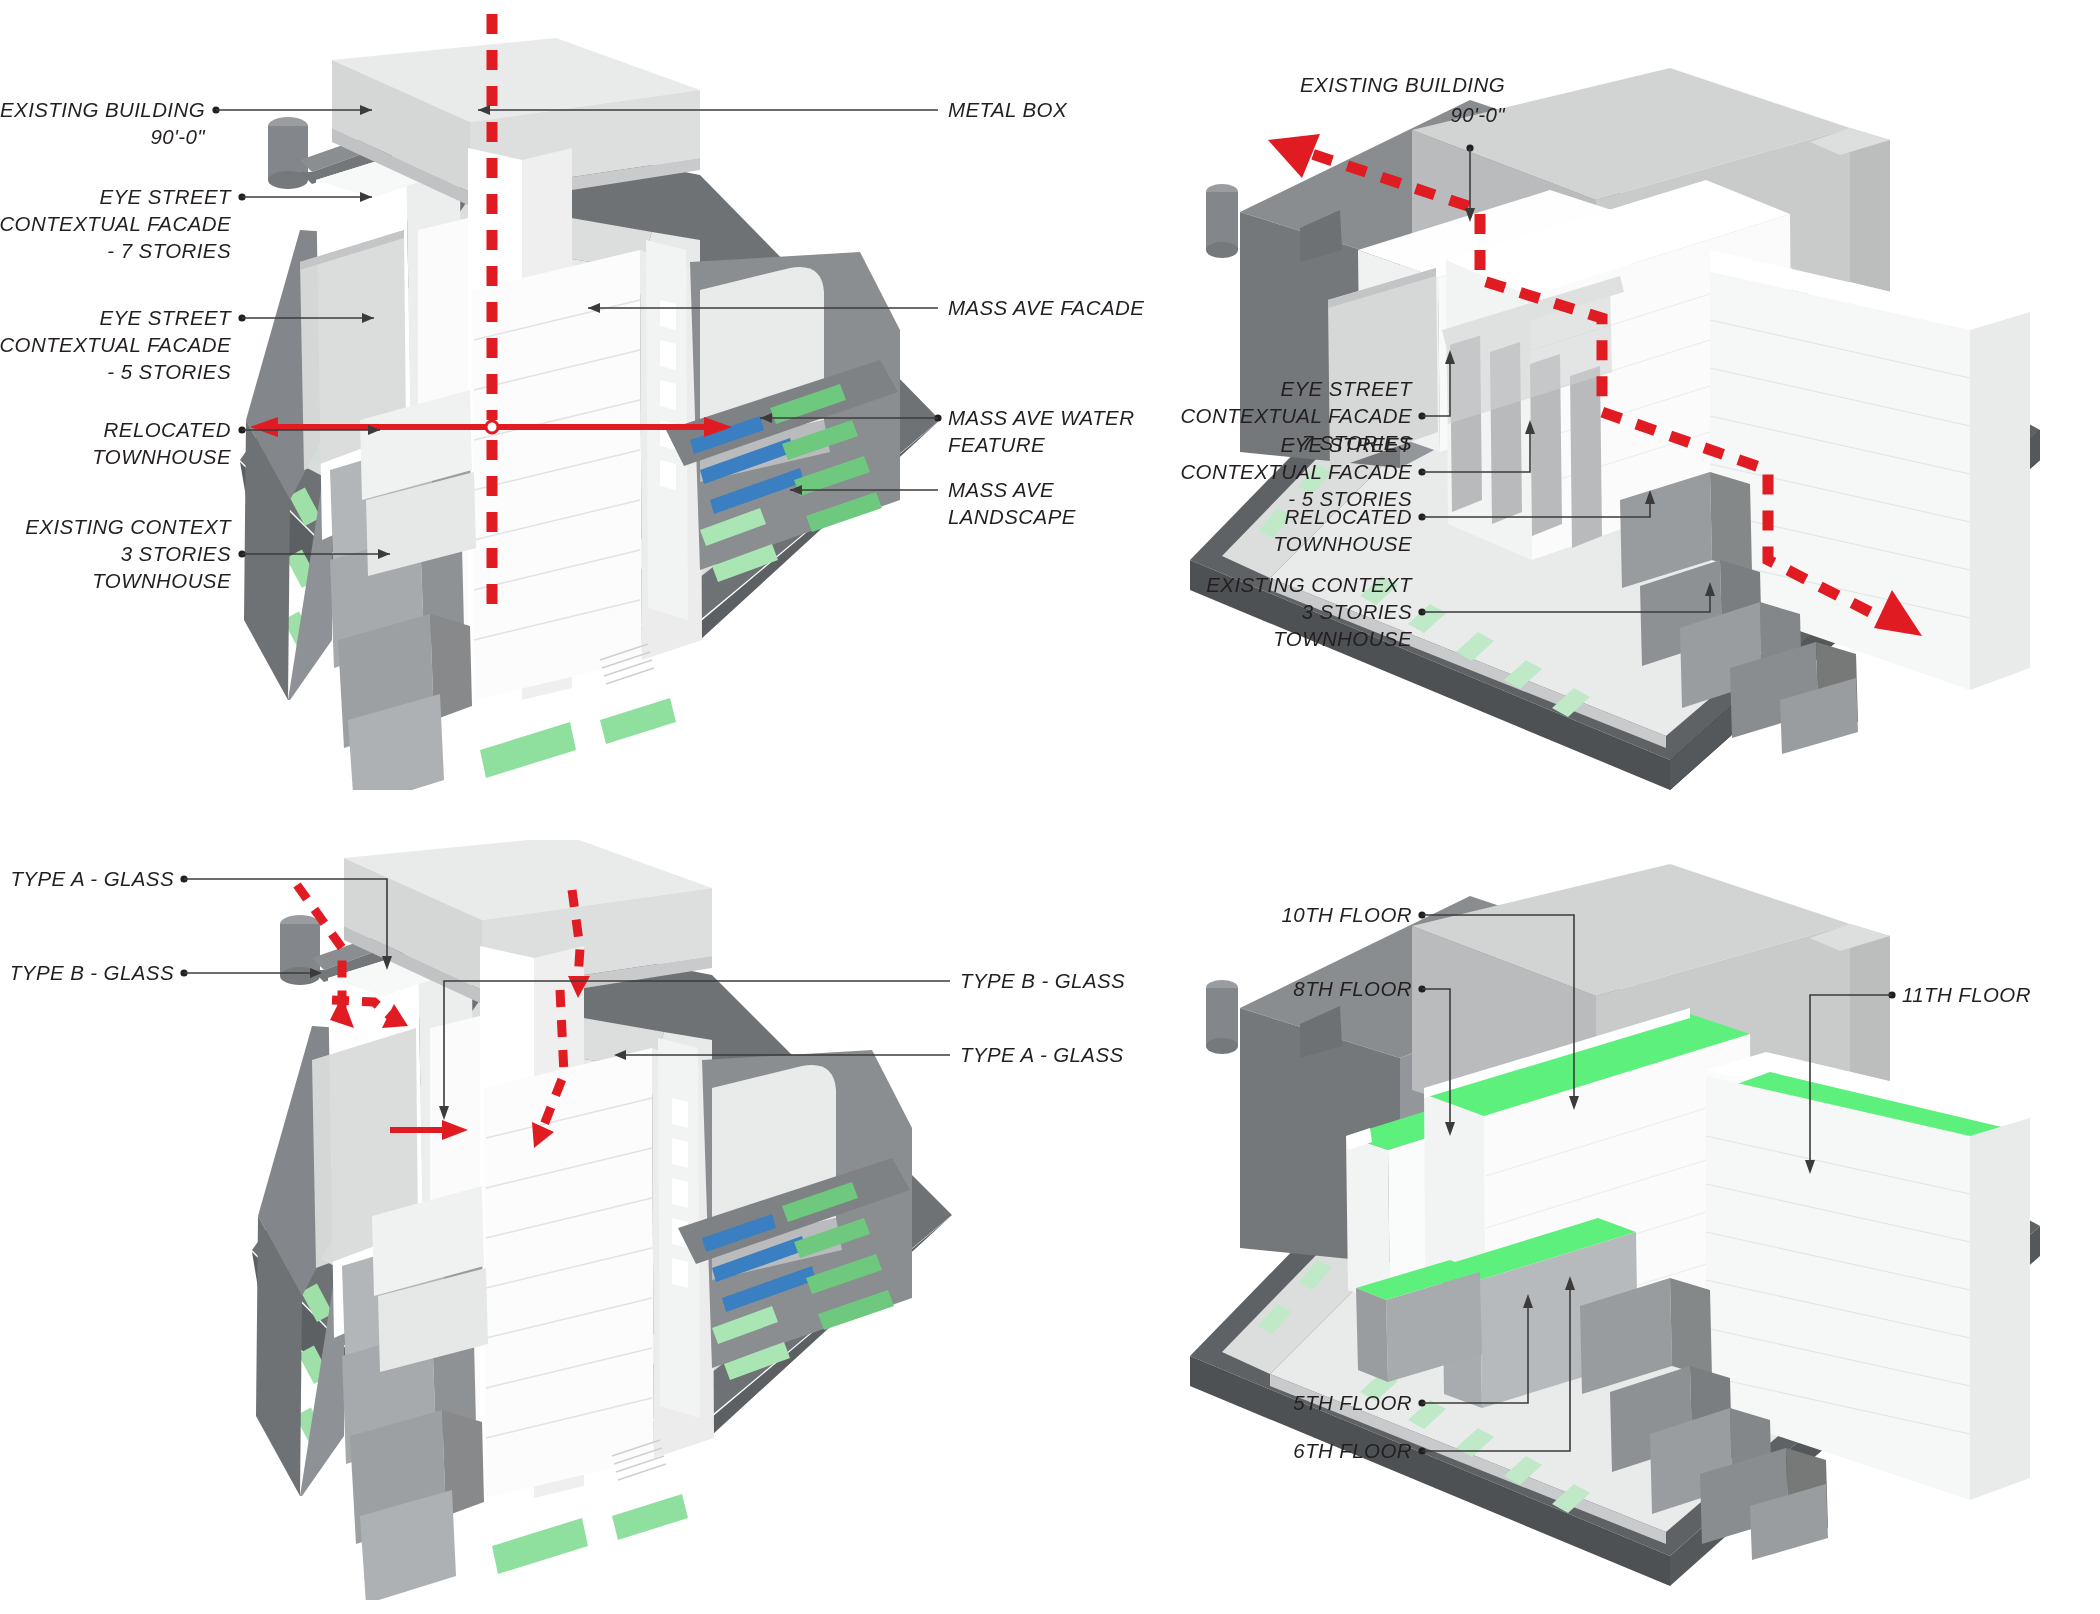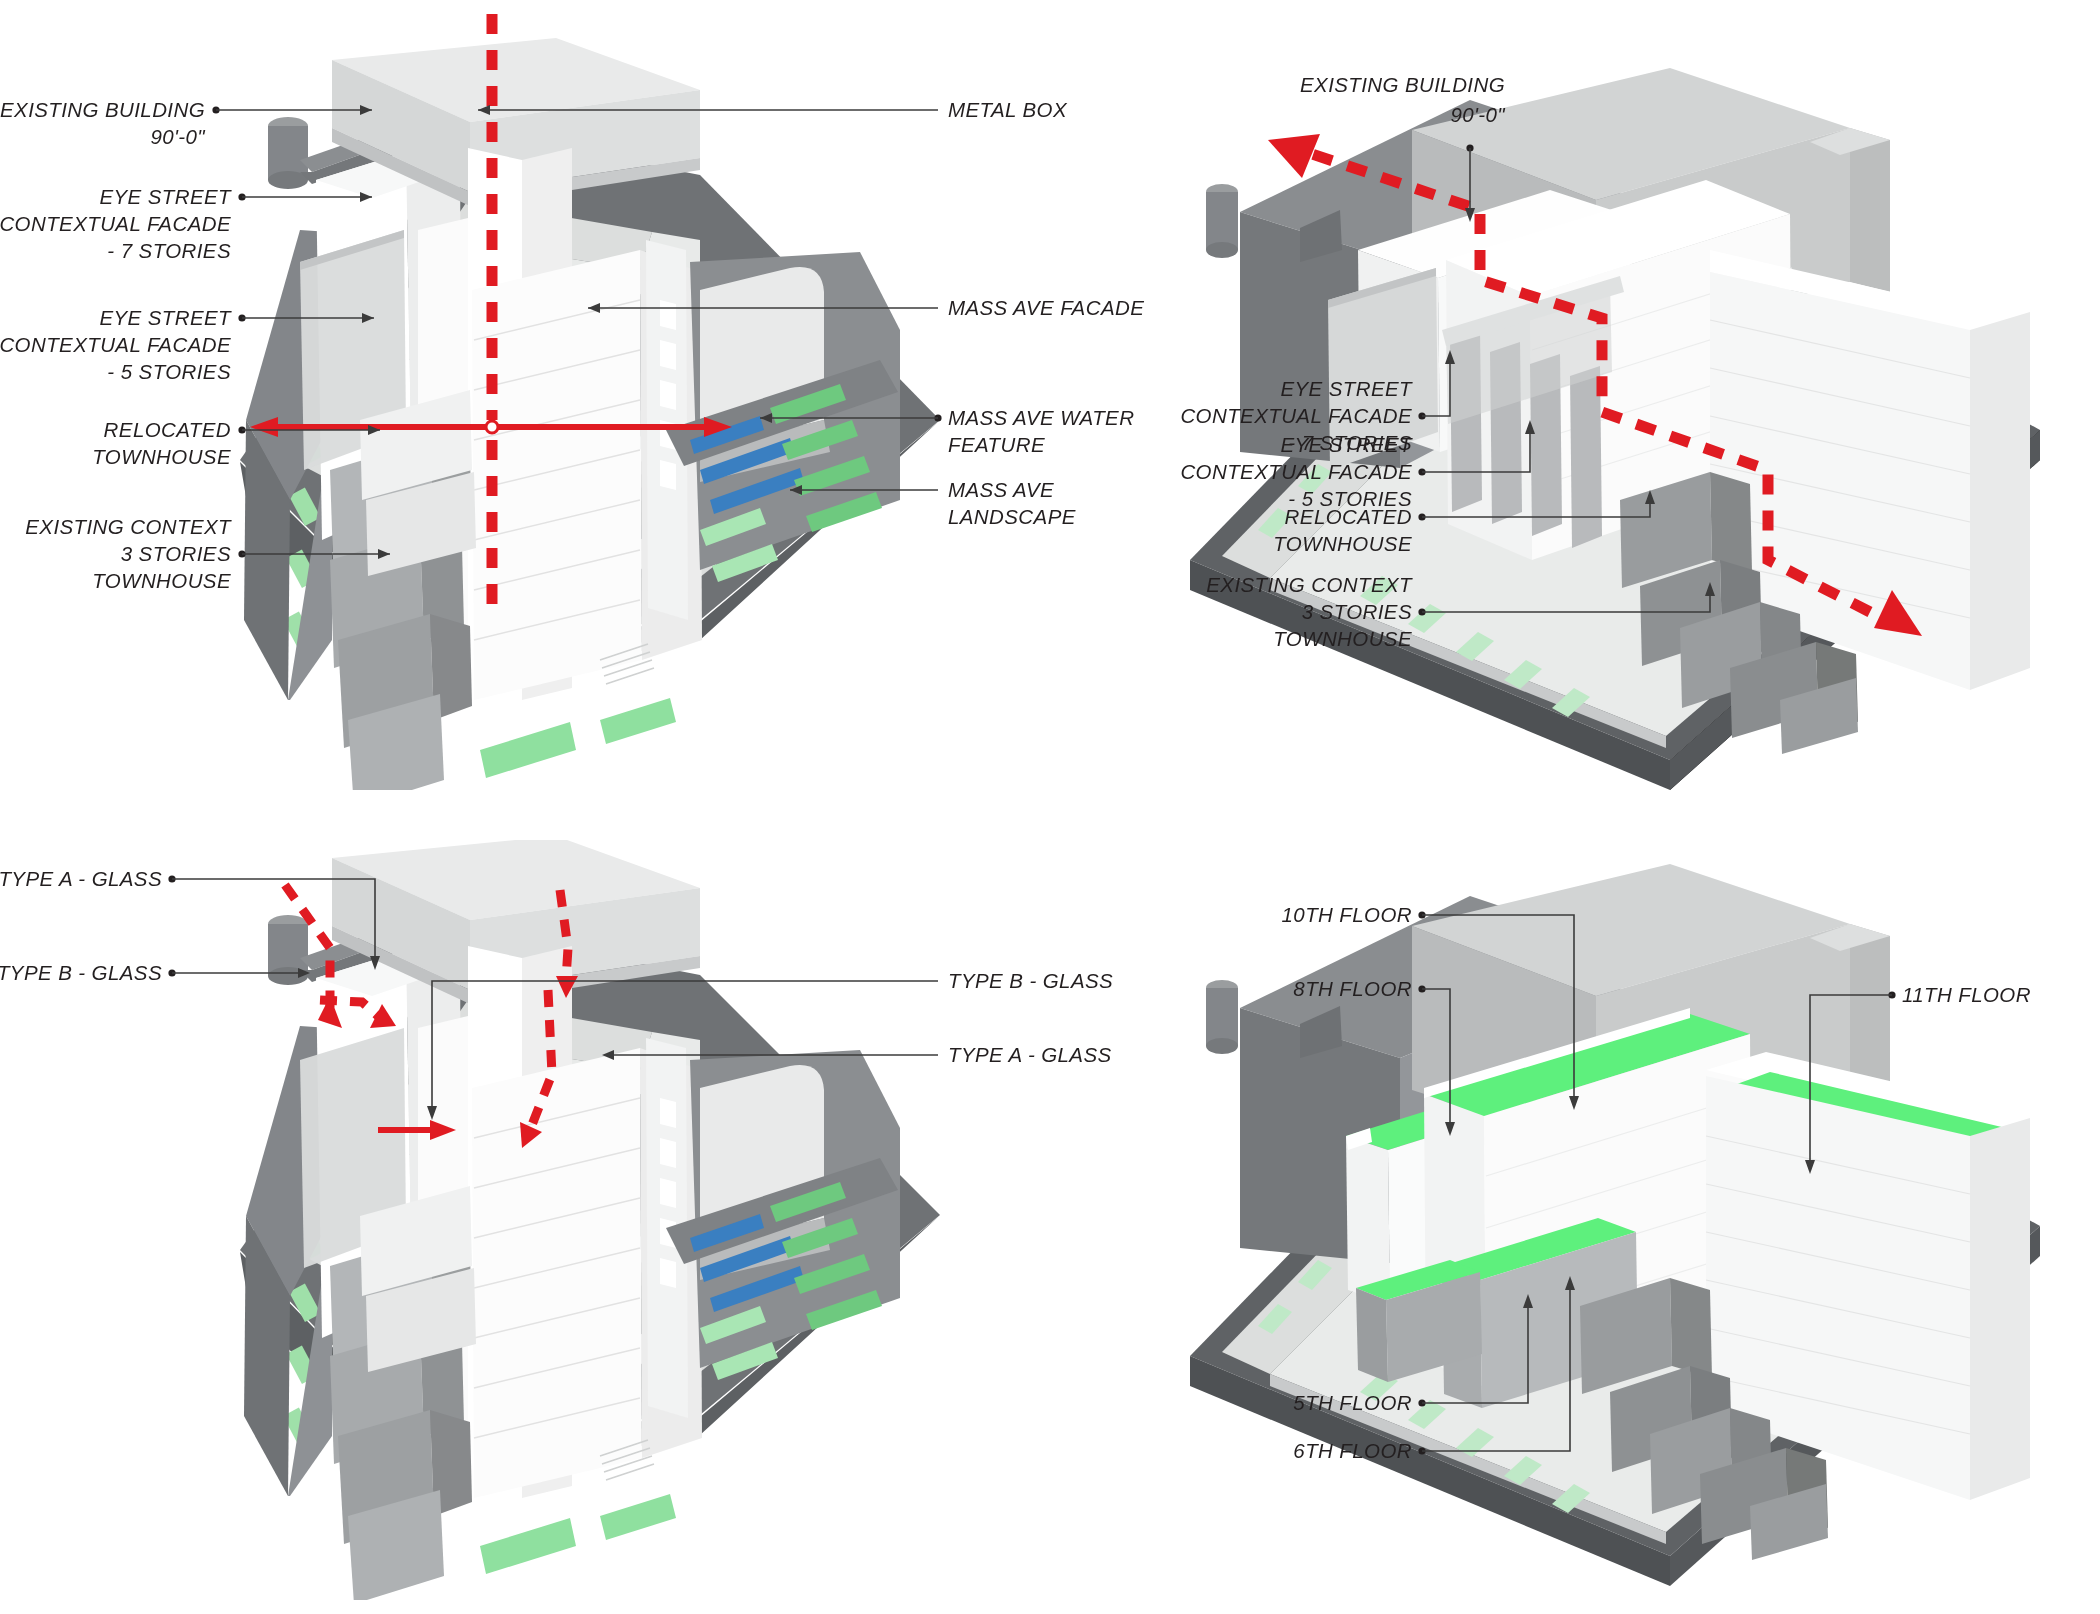--- a/index.html
+++ b/index.html
@@ -1,21 +1,21 @@
 <!DOCTYPE html>
 <html><head>
 <meta charset="utf-8">
 <style>
   html,body{margin:0;padding:0;background:#ffffff;}
   body{width:2100px;height:1614px;position:relative;overflow:hidden;
        font-family:"Liberation Sans","DejaVu Sans",sans-serif;color:#231f20;}
   .panel{position:absolute;font-style:italic;}
   #panel-1{left:0;top:0;width:1150px;height:830px;}
   #panel-2{left:1150px;top:0;width:950px;height:830px;}
-  #panel-3{left:0;top:830px;width:1150px;height:784px;}
+  #panel-3{left:12px;top:830px;width:1150px;height:784px;}
   #panel-4{left:1150px;top:836px;width:950px;height:784px;text-align:center;}
   .panel svg{display:block;width:100%;height:100%;}
   .lbl{font-size:20.5px;letter-spacing:0.4px;fill:#231f20;font-family:"Liberation Sans","DejaVu Sans",sans-serif;}
   .lead{stroke:#3b3b3b;stroke-width:1.6px;fill:none;}
   .dot{fill:#231f20;}
   .redsolid{stroke:#e01b22;stroke-width:6px;fill:none;}
   .reddash{stroke:#e01b22;stroke-width:11px;fill:none;stroke-dasharray:20 16;stroke-linecap:butt;}
   .reddash-s{stroke:#e01b22;stroke-width:9px;fill:none;stroke-dasharray:17 13;}
 </style>
 </head>

